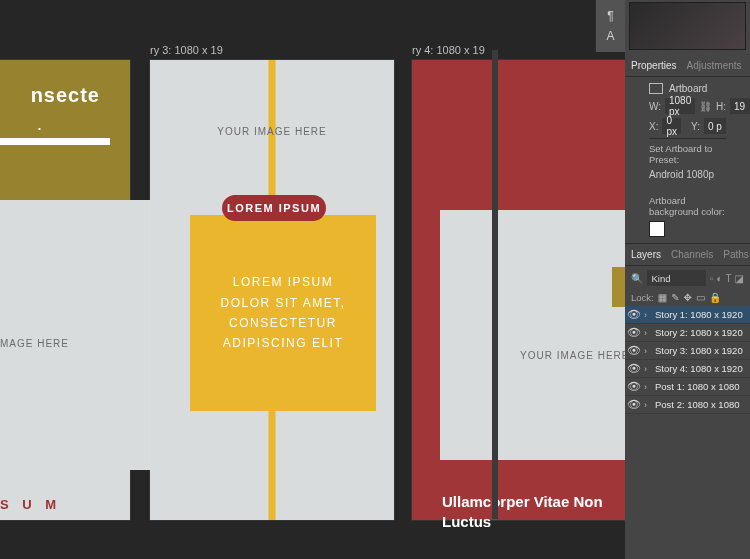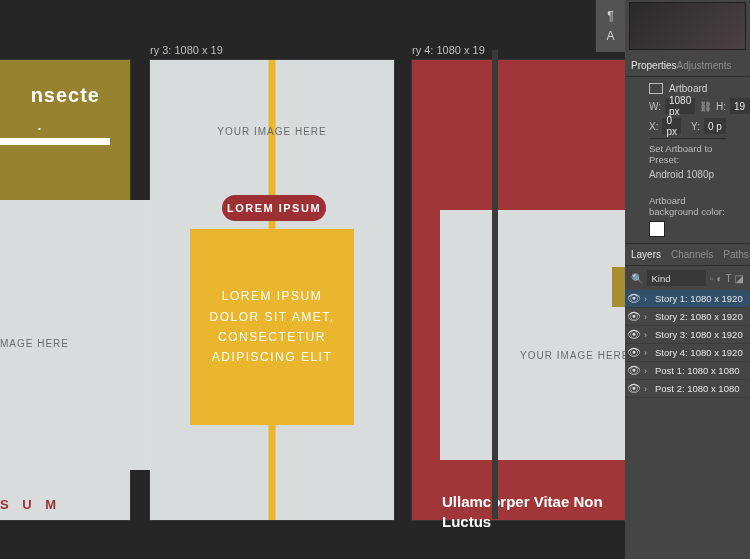--- a/index.html
+++ b/index.html
@@ -13,21 +13,21 @@
   .ab3-tag { position: absolute; background: #9e2f33; color: #fff; font-size: 11px; font-weight: 700; letter-spacing: 1.5px; text-align: center; display:flex; align-items:center; justify-content:center;border-radius:13px; }
   .ab3-card { position: absolute; background: #e9b62d; color: #fff; font-size: 12px; letter-spacing: 1.5px; line-height: 1.7; text-align: center; display:flex; align-items:center; justify-content:center; padding: 18px; }
   .ab4-title { position: absolute; color:#fff; font-size:15px; font-weight:700; line-height:1.35; }
   .ab4-gold { position:absolute; background:#a88c30; }
   
   .right-panel { width: 125px; background: #454545; display: flex; flex-direction: column; font-size: 10px; color: #c9c9c9; }
   .tool-strip { position:absolute; left: 625px; top:0; width:0; }
   .mini-tools { width: 30px; height: 52px; background:#535353; border-left:1px solid #2b2b2b; position:absolute; left:-30px; top:0; display:flex; flex-direction:column; align-items:center; justify-content:space-around; padding:6px 0;}
   .mini-tools span { color:#d0d0d0; font-size:12px; line-height:1; }
   .thumb-box { height:48px; margin:2px 4px 6px 4px; background: linear-gradient(135deg,#2a2a2a,#4a4144); border:1px solid #1f1f1f; }
-  .panel-tabs { display:flex; padding: 4px 6px 5px 6px; border-bottom:1px solid #2c2c2c; }
+  .panel-tabs { display:flex; gap:10px; padding: 4px 6px 5px 6px; border-bottom:1px solid #2c2c2c; }
   .panel-tabs span { font-size:10px; color:#8e8e8e; }
   .panel-tabs span.active { color:#e2e2e2; }
   .panel-section { padding: 6px 24px; }
   .prop-row { display:flex; align-items:center; gap:4px; margin:4px 0; font-size:10px; }
   .prop-row .lbl { color:#c0c0c0; width:12px; }
   .prop-row .fld { background:#383838; height:16px; flex:1; padding:1px 4px; color:#e6e6e6; display:flex; align-items:center; font-size:10px; }
   .prop-head { display:flex; align-items:center; gap:6px; color:#d0d0d0; margin-bottom:4px; }
   .ico-doc { width:14px; height:11px; border:1px solid #bcbcbc; display:inline-block; }
   .divider { height:1px; background:#2c2c2c; margin: 4px 0; }
   .smalltxt { font-size:9.5px; color:#bdbdbd; margin:4px 0; }
@@ -62,21 +62,21 @@
     </div>
     <div class="ab-fill" style="left:140px; top:140px; width:220px; height:270px; background:#d8dcdc;"></div>
     <div class="placeholder-text" style="position:absolute; left:160px; top:278px;">MAGE HERE</div>
     <div style="position:absolute; left:160px; bottom:8px; color:#9e2f33; font-size:13px; font-weight:700; letter-spacing:5px;">S U M</div>
   </div>
 
   <div class="artboard-label" style="left:150px; top:44px;">ry 3: 1080 x 19</div>
   <div class="artboard" style="left:150px; top:60px; width:244px; height:460px;">
     <div class="ab3-line" style="left:50%; top:0; width:7px; height:100%; transform:translateX(-50%);"></div>
     <div class="placeholder-text" style="position:absolute; left:0; right:0; top:66px;">YOUR IMAGE HERE</div>
-    <div class="ab3-card" style="left:40px; top:169px; width:164px; height:196px;">
+    <div class="ab3-card" style="left:40px; top:155px; width:186px; height:196px;">
       <span>LOREM IPSUM DOLOR SIT AMET, CONSECTETUR ADIPISCING ELIT</span>
     </div>
     <div class="ab3-tag" style="left:72px; top:135px; width:104px; height:26px;">
       <span>LOREM IPSUM</span>
     </div>
   </div>
 
   <div class="artboard-label" style="left:412px; top:44px;">ry 4: 1080 x 19</div>
   <div class="artboard" style="left:412px; top:60px; width:244px; height:460px; background:#a13638;">
     <div class="ab-fill" style="left:28px; top:150px; width:230px; height:250px; background:#d8dcdc;"></div>
@@ -140,20 +140,28 @@
   <div class="layers-toolbar">
     <span>🔍</span>
     <span class="sel">Kind</span>
     <div class="icon-row">
       <span>▫</span>
         <span>◐</span>
         <span>T</span>
         <span>◪</span>
     </div>
   </div>
+  <div class="lockrow">
+    <span>Lock:</span>
+    <span class="mini">▦</span>
+    <span class="mini">✎</span>
+    <span class="mini">✥</span>
+    <span class="mini">▭</span>
+    <span class="mini">🔒</span>
+  </div>
 
   <div class="layer-list">
     <div class="layer-item sel">
       <span class="eye">👁</span>
         <span class="tw">›</span>
       <span class="name">Story 1: 1080 x 1920</span>
     </div>
     <div class="layer-item">
       <span class="eye">👁</span>
         <span class="tw">›</span>

